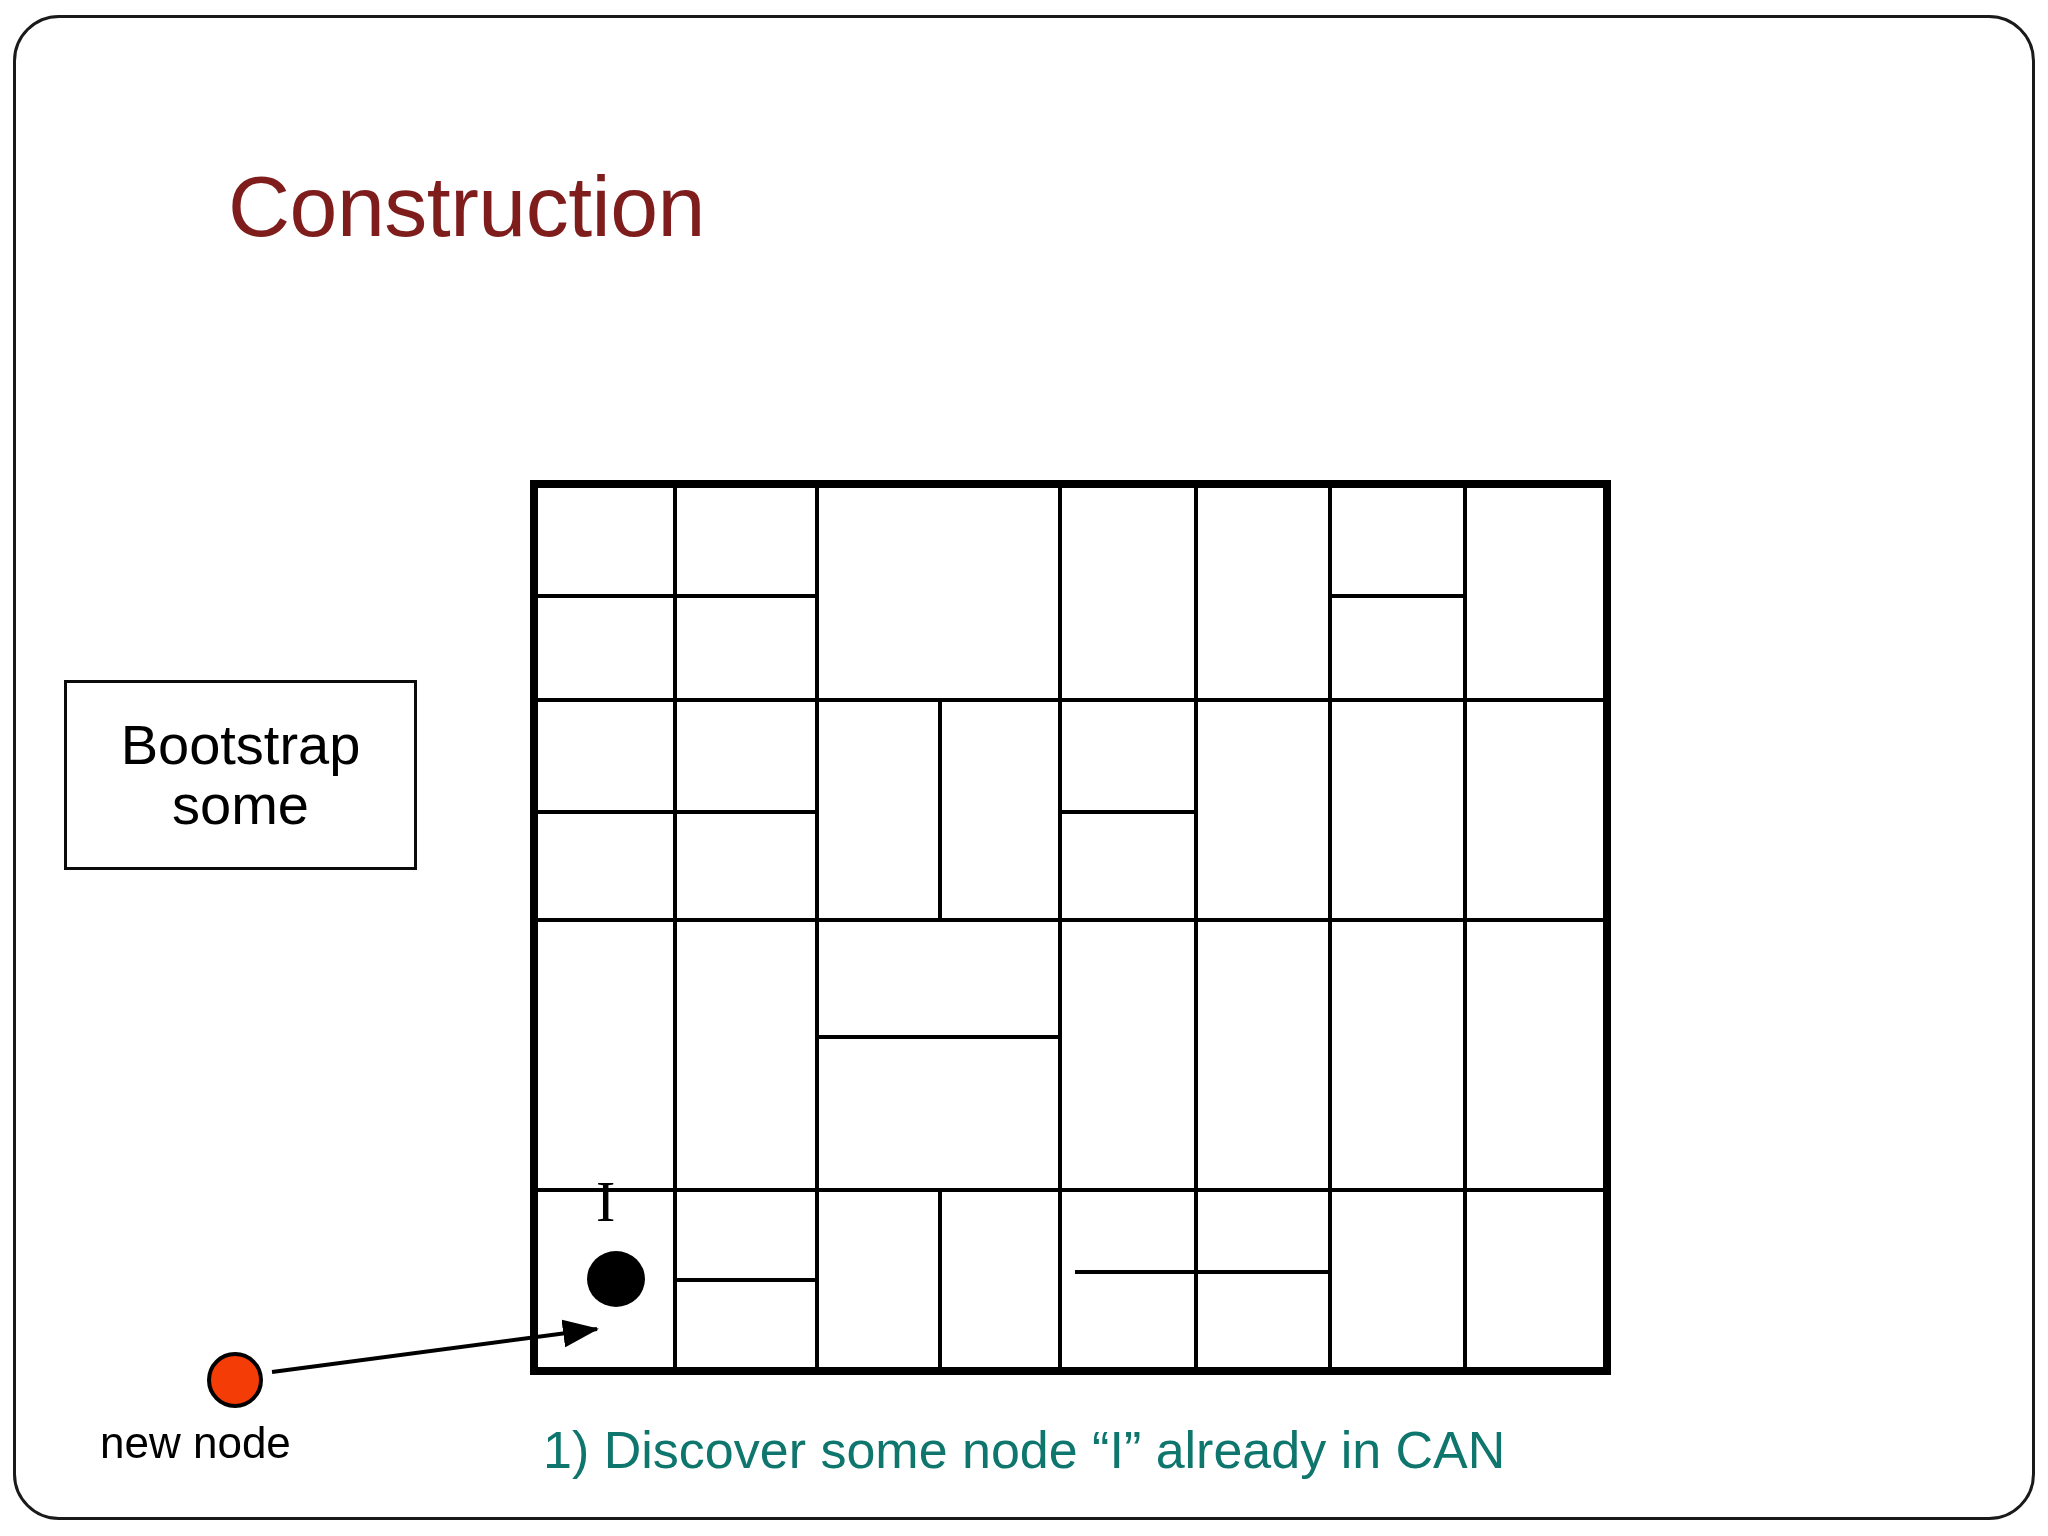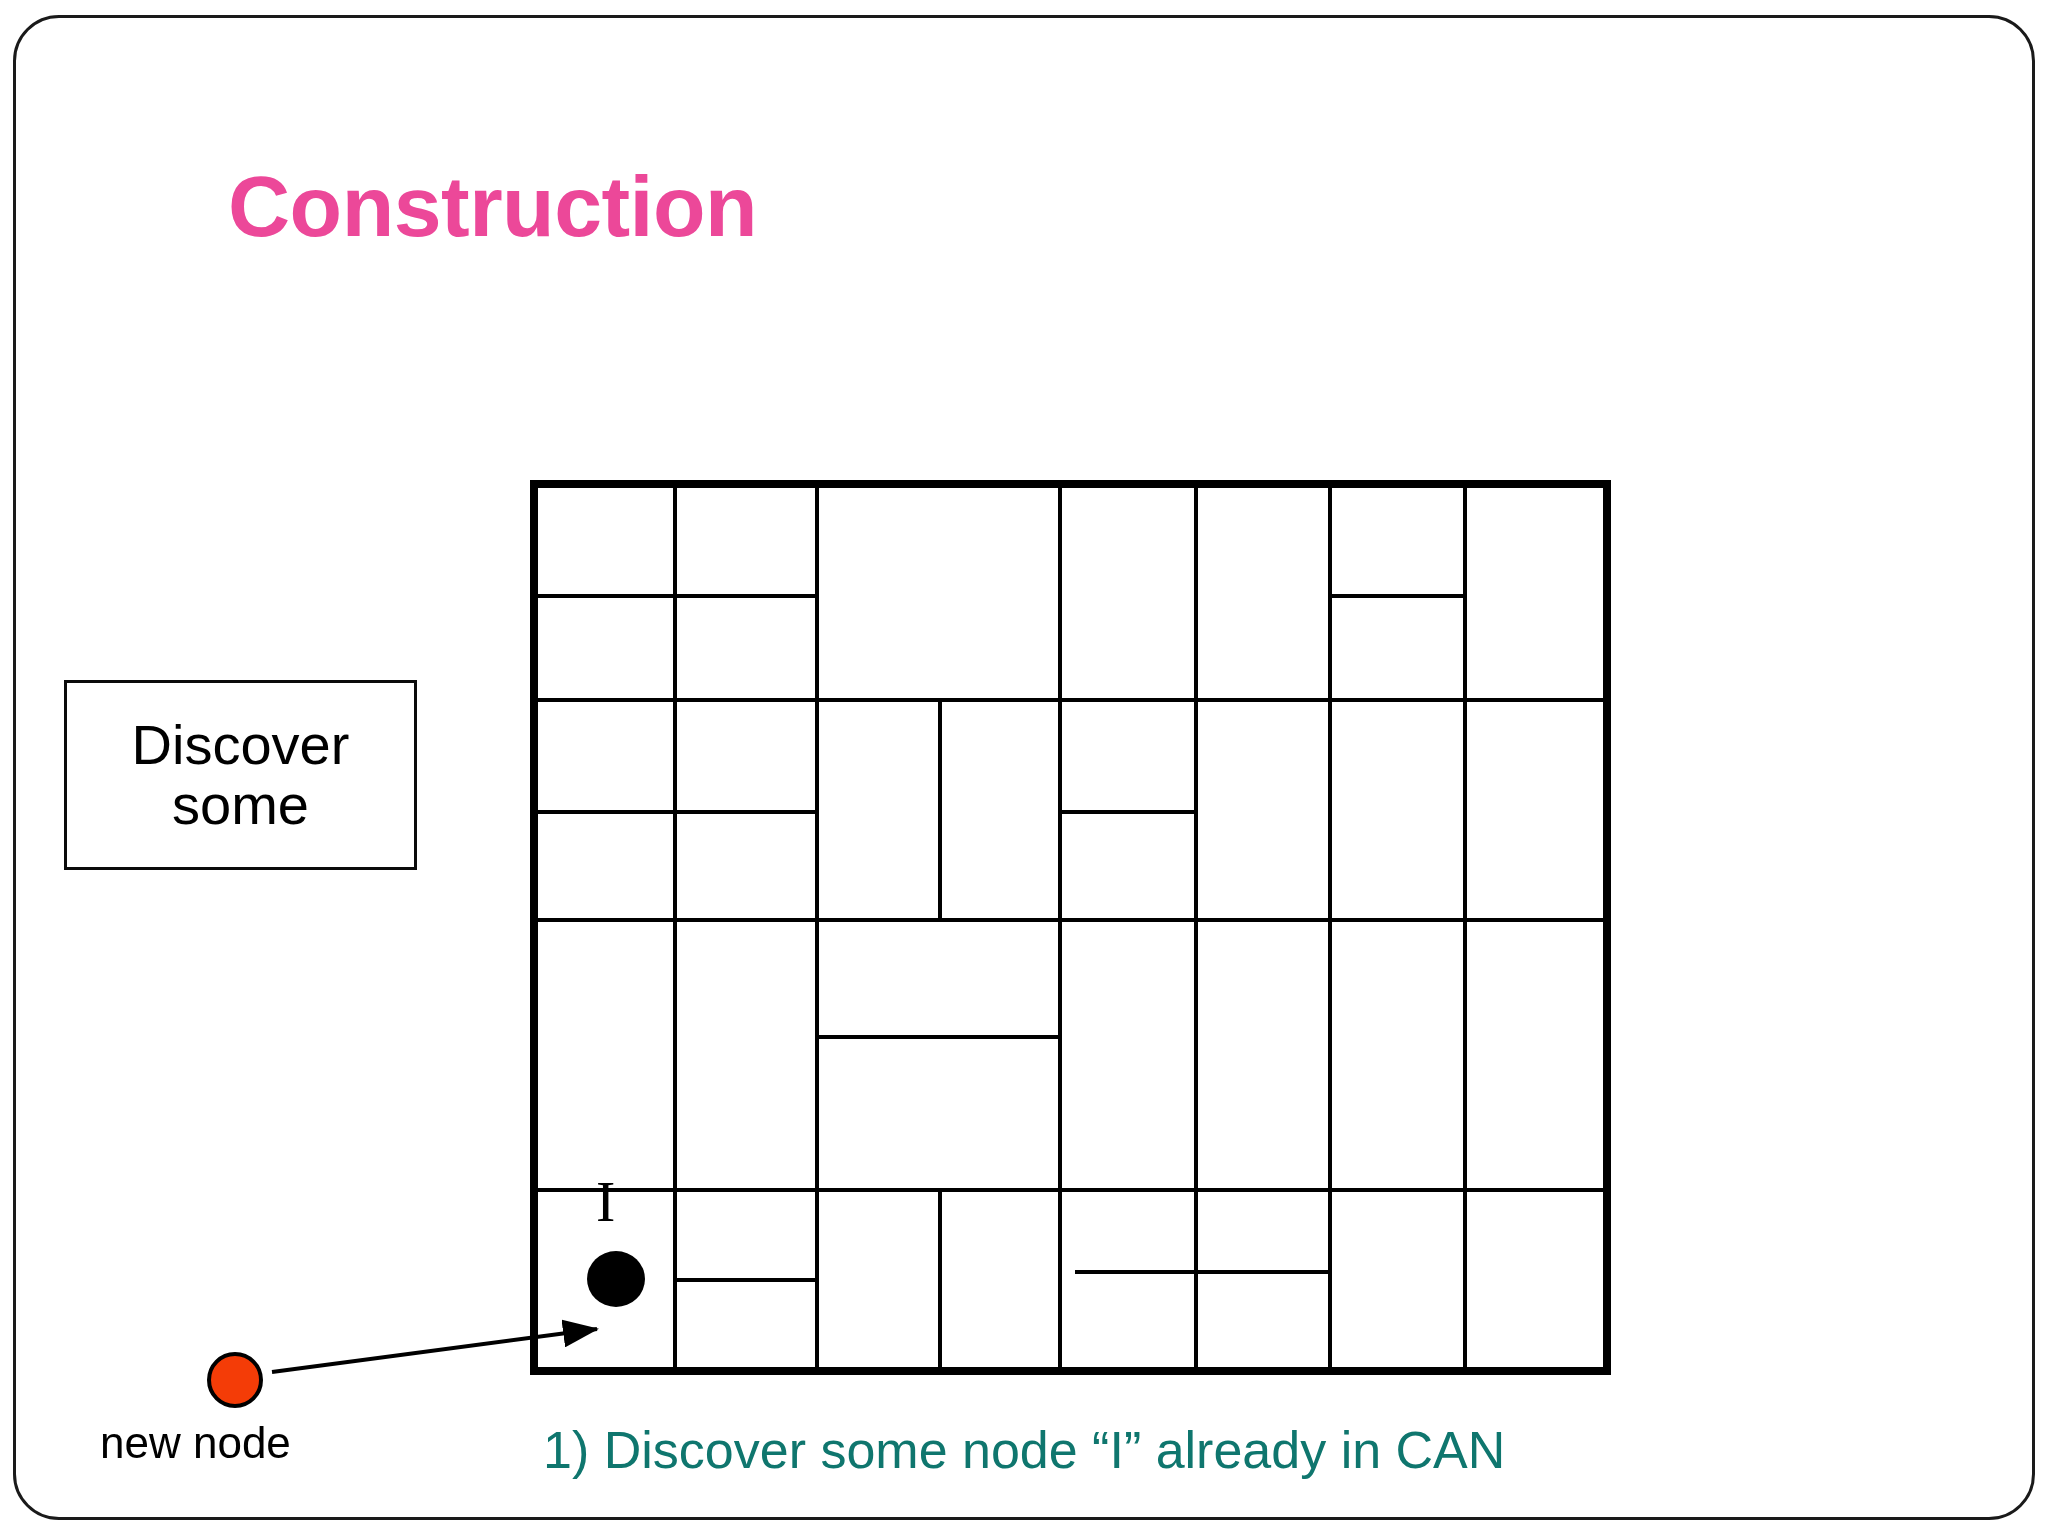--- a/index.html
+++ b/index.html
@@ -31,22 +31,22 @@
     border-radius: 46px;
     box-sizing: border-box;
     background: #ffffff;
     pointer-events: none;
   }
   #slide-title {
     position: absolute;
     left: 228px;
     top: 163px;
     font-size: 86px;
-    font-weight: bold;
-    color: #ec4899;
+    font-weight: normal;
+    color: #7f1d1d;
     letter-spacing: -0.5px;
     line-height: 1;
     white-space: nowrap;
     text-align: right;
   }
   #bootstrap-box {
     position: absolute;
     left: 64px;
     top: 680px;
     width: 353px;
@@ -100,21 +100,21 @@
 </head>
 <body>
 
 <div id="slide">
 
   <div id="slide-frame"></div>
 
   <div id="slide-title">Construction</div>
 
   <div id="bootstrap-box">
-    <div class="bootstrap-line">Discover</div>
+    <div class="bootstrap-line">Bootstrap</div>
     <div class="bootstrap-line">some</div>
   </div>
 
   <svg id="can-grid" width="2048" height="1536">
     <g id="grid-group">
         <line x1="675" y1="484" x2="675" y2="1190" stroke="#000000" stroke-width="4"></line>
         <line x1="675" y1="1190" x2="675" y2="1371" stroke="#000000" stroke-width="4"></line>
         <line x1="817" y1="484" x2="817" y2="920" stroke="#000000" stroke-width="4"></line>
         <line x1="817" y1="920" x2="817" y2="1190" stroke="#000000" stroke-width="4"></line>
         <line x1="817" y1="1190" x2="817" y2="1371" stroke="#000000" stroke-width="4"></line>

